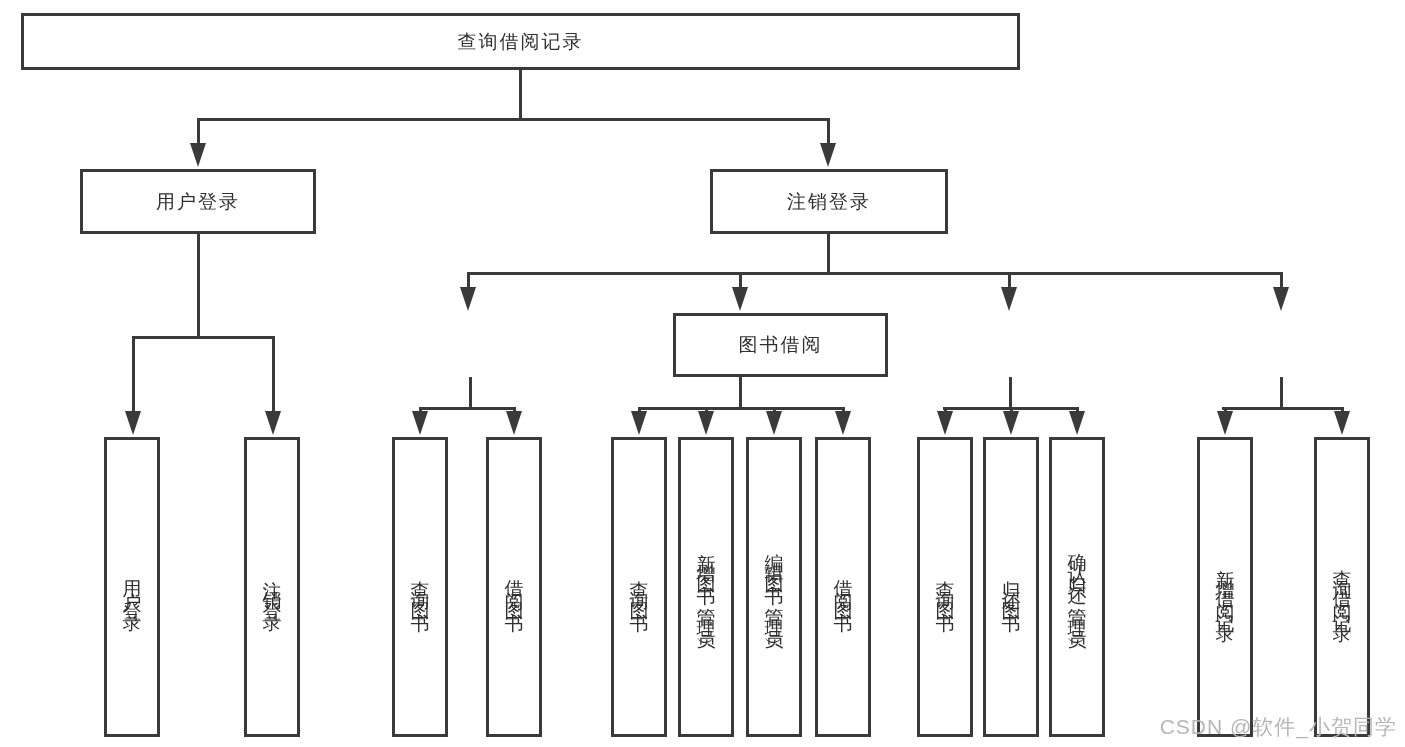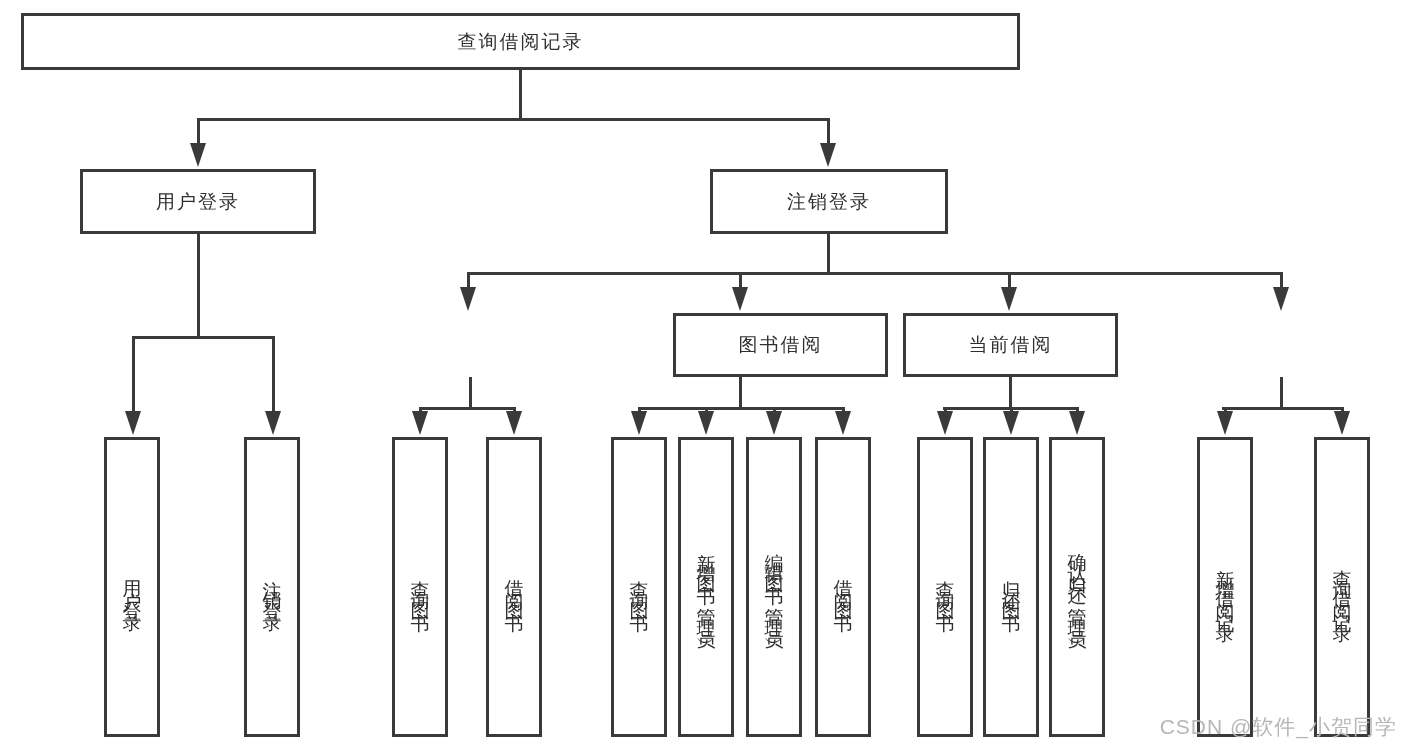--- a/index.html
+++ b/index.html
@@ -103,21 +103,20 @@
   <div class="vline" style="left:467px; top:272px; height:18px;"></div>
   <div class="arrow" style="left:460px; top:287px;"></div>
   <div class="vline" style="left:739px; top:272px; height:18px;"></div>
   <div class="arrow" style="left:732px; top:287px;"></div>
   <div class="vline" style="left:1008px; top:272px; height:18px;"></div>
   <div class="arrow" style="left:1001px; top:287px;"></div>
   <div class="vline" style="left:1280px; top:272px; height:18px;"></div>
   <div class="arrow" style="left:1273px; top:287px;"></div>
 
   <div class="box" style="left:633px; top:313px; width:215px; height:64px;margin-left:40px;">图书借阅</div>
-  <div class="box" style="left:903px; top:313px; width:215px; height:64px;">当前借阅</div>
 
   <div class="vline" style="left:469px; top:377px; height:32px;"></div>
   <div class="vline" style="left:739px; top:377px; height:32px;"></div>
   <div class="vline" style="left:1009px; top:377px; height:32px;"></div>
   <div class="vline" style="left:1280px; top:377px; height:32px;"></div>
 
   <div class="hline" style="left:419px; top:407px; width:97px;"></div>
   <div class="hline" style="left:638px; top:407px; width:206px;"></div>
   <div class="hline" style="left:943px; top:407px; width:135px;"></div>
   <div class="hline" style="left:1222px; top:407px; width:121px;"></div>

